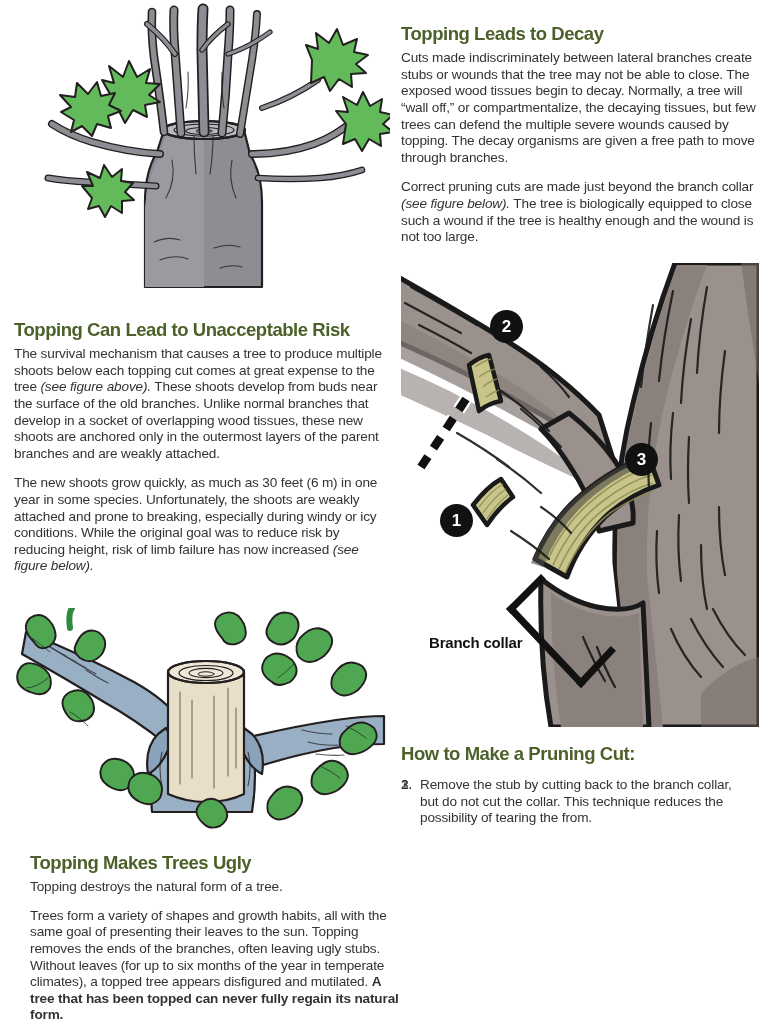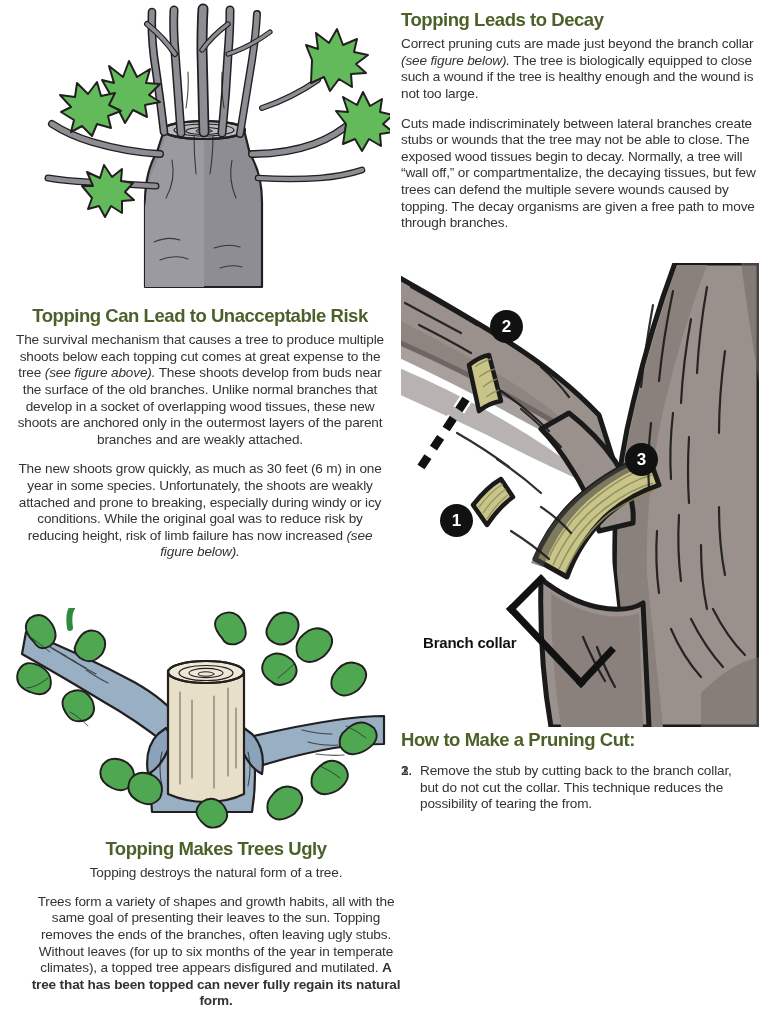--- a/index.html
+++ b/index.html
@@ -21,35 +21,34 @@
     width: 771px;
     height: 1023px;
     background: #ffffff;
   }
   .col-left {
     position: absolute;
     left: 14px;
     top: 0;
     width: 376px;
     height: 1023px;
-    text-align: center;
   }
   .col-right {
     position: absolute;
     left: 401px;
     top: 0;
     width: 358px;
     height: 1023px;
   }
   h2.section-head {
     font-family: "Liberation Sans", sans-serif;
     font-size: 18.5px;
     font-weight: bold;
     color: #4c6129;
-    margin: 0 0 6px 0;
+    margin: 14px 0 6px 0;
     letter-spacing: -0.45px;
     line-height: 1.15;
   }
   p.body {
     font-size: 13.6px;
     line-height: 16.6px;
     margin: 0 0 13px 0;
     color: #333333;
     letter-spacing: -0.15px;
   }
@@ -264,22 +263,22 @@
       <h2 class="section-head">Topping Makes Trees Ugly</h2>
       <p class="body" style="margin-bottom:12px;">Topping destroys the natural form of a tree.</p>
       <p class="body"><span>Trees form a variety of shapes and growth habits, all with the same goal of presenting their leaves to the sun. Topping removes the ends of the branches, often leaving ugly stubs. Without leaves (for up to six months of the year in temperate climates), a topped tree appears disfigured and mutilated. </span><span class="bold">A tree that has been topped can never fully regain its natural form.</span></p>
     </div>
   </div>
 
   <div class="col-right">
 
     <div style="position:absolute; left:0px; top:9px; width:358px;">
       <h2 class="section-head">Topping Leads to Decay</h2>
+      <p class="body">Cuts made indiscriminately between lateral branches create stubs or wounds that the tree may not be able to close. The exposed wood tissues begin to decay. Normally, a tree will “wall off,” or compartmentalize, the decaying tissues, but few trees can defend the multiple severe wounds caused by topping. The decay organisms are given a free path to move through branches.</p>
       <p class="body"><span>Correct pruning cuts are made just beyond the branch collar </span><span class="ital">(see figure below).</span><span> The tree is biologically equipped to close such a wound if the tree is healthy enough and the wound is not too large.</span></p>
-      <p class="body">Cuts made indiscriminately between lateral branches create stubs or wounds that the tree may not be able to close. The exposed wood tissues begin to decay. Normally, a tree will “wall off,” or compartmentalize, the decaying tissues, but few trees can defend the multiple severe wounds caused by topping. The decay organisms are given a free path to move through branches.</p>
     </div>
 
     <div class="fig" style="left:0px; top:263px; width:358px; height:464px;">
       <svg width="358" height="464" viewBox="0 0 358 464" xmlns="http://www.w3.org/2000/svg">
         <defs>
           <clipPath id="clipFrame">
               <rect x="0" y="0" width="358" height="464"></rect>
             </clipPath>
         </defs>
         <g clip-path="url(#clipFrame)">
@@ -366,21 +365,21 @@
             <path d="M110 346 L180 420"></path>
             <path d="M180 420 L210 388"></path>
           </g>
         </g>
       </svg>
 
       <div class="badge" style="left:89px; top:47px; width:33px; height:33px; font-size:17px;">2</div>
       <div class="badge" style="left:224px; top:180px; width:33px; height:33px; font-size:17px;">3</div>
       <div class="badge" style="left:39px; top:241px; width:33px; height:33px; font-size:17px;">1</div>
 
-      <div class="collar-label" style="left:22px; top:371px;">Branch collar</div>
+      <div class="collar-label" style="left:28px; top:371px;">Branch collar</div>
     </div>
 
     <div style="position:absolute; left:0px; top:729px; width:352px;">
       <h2 class="section-head">How to Make a Pruning Cut:</h2>
       <ol class="pruning-steps">
         <li>
           <span class="num">1.</span>
         </li>
         <li>
           <span class="num">2.</span>

